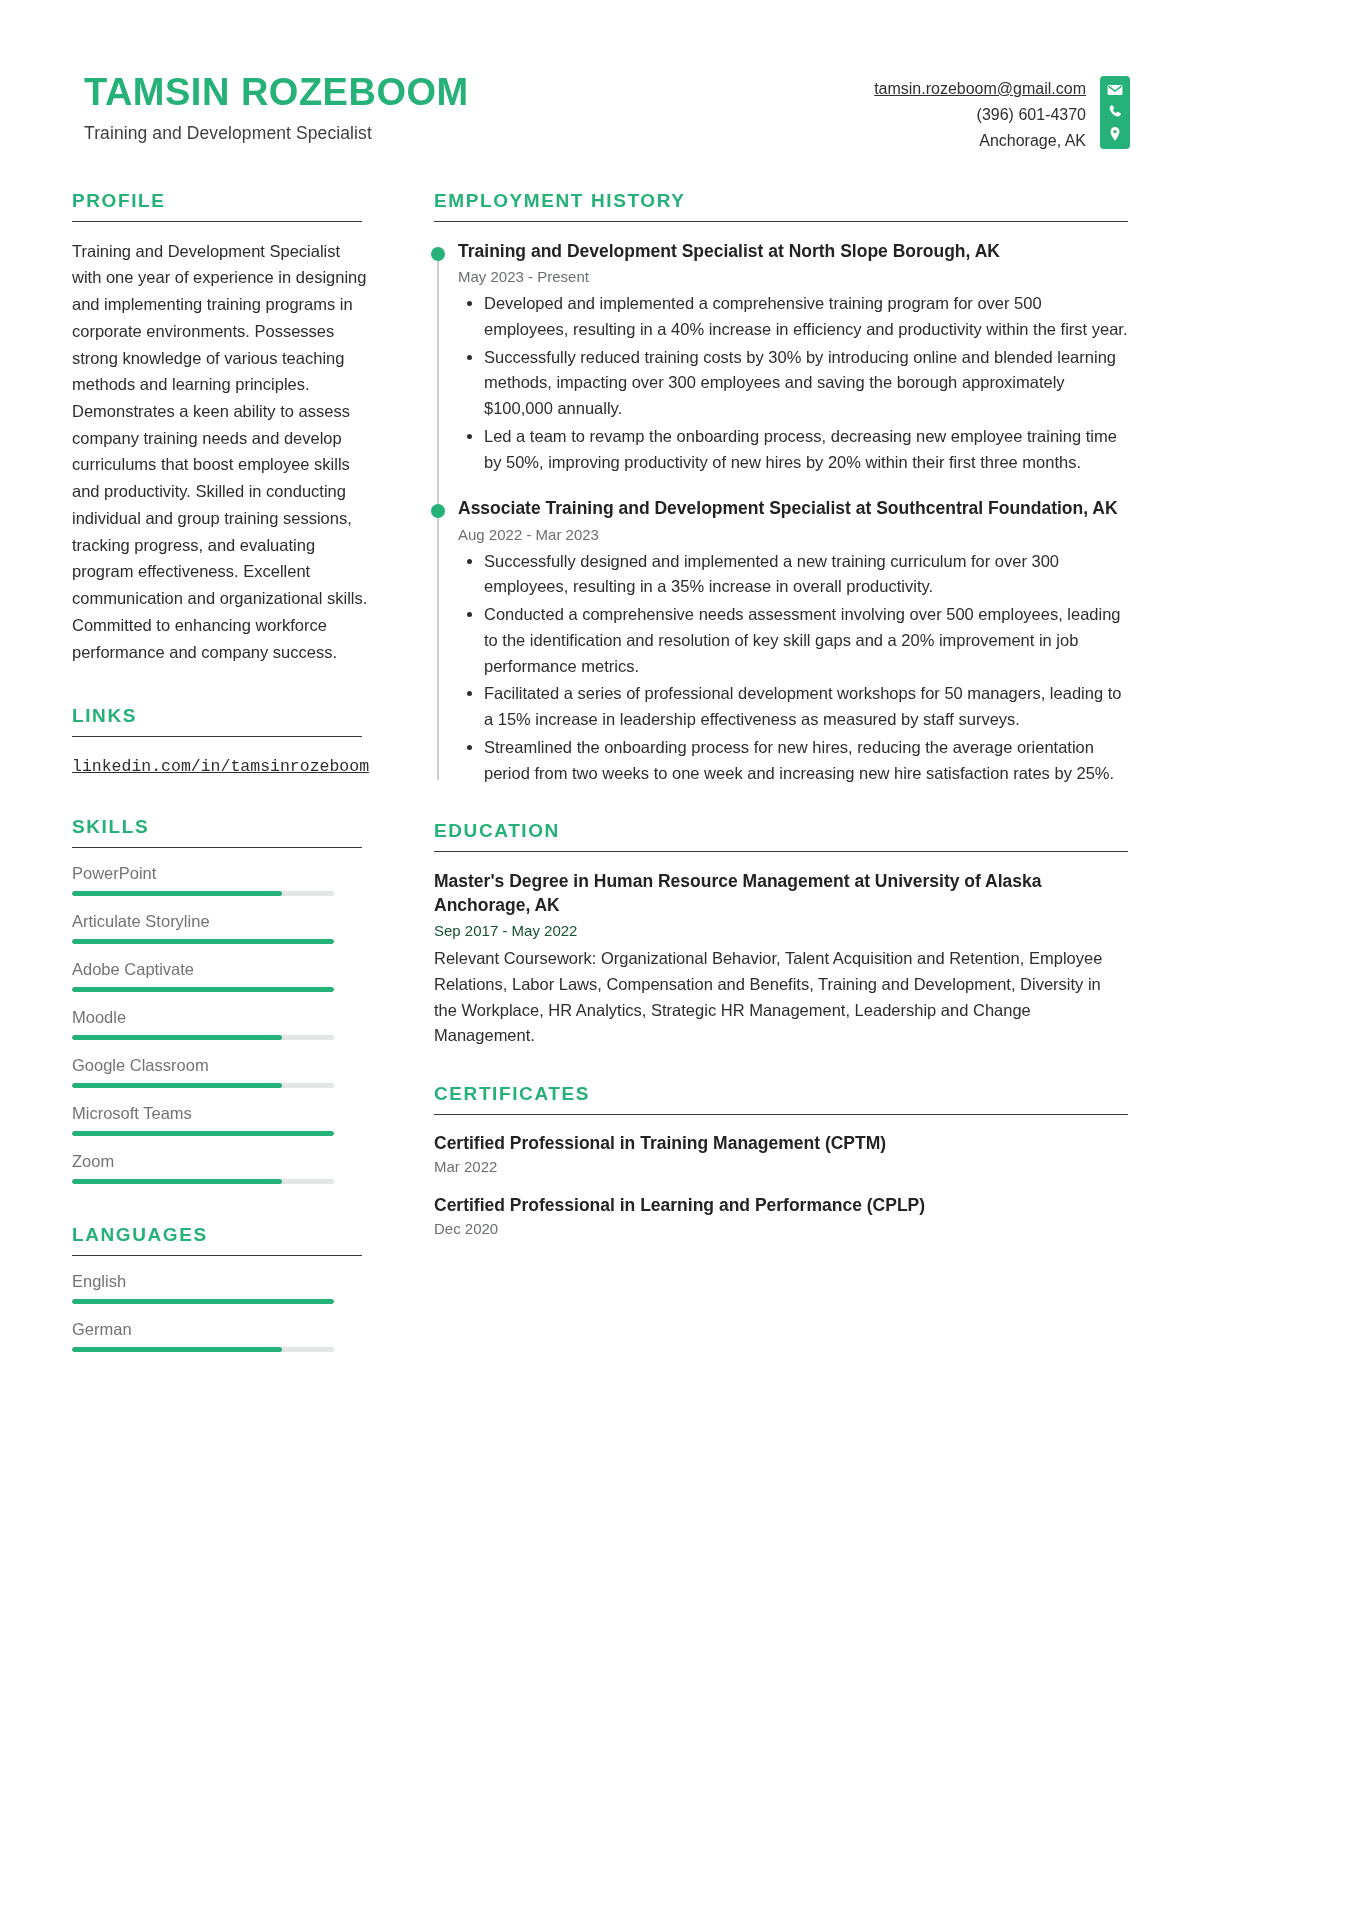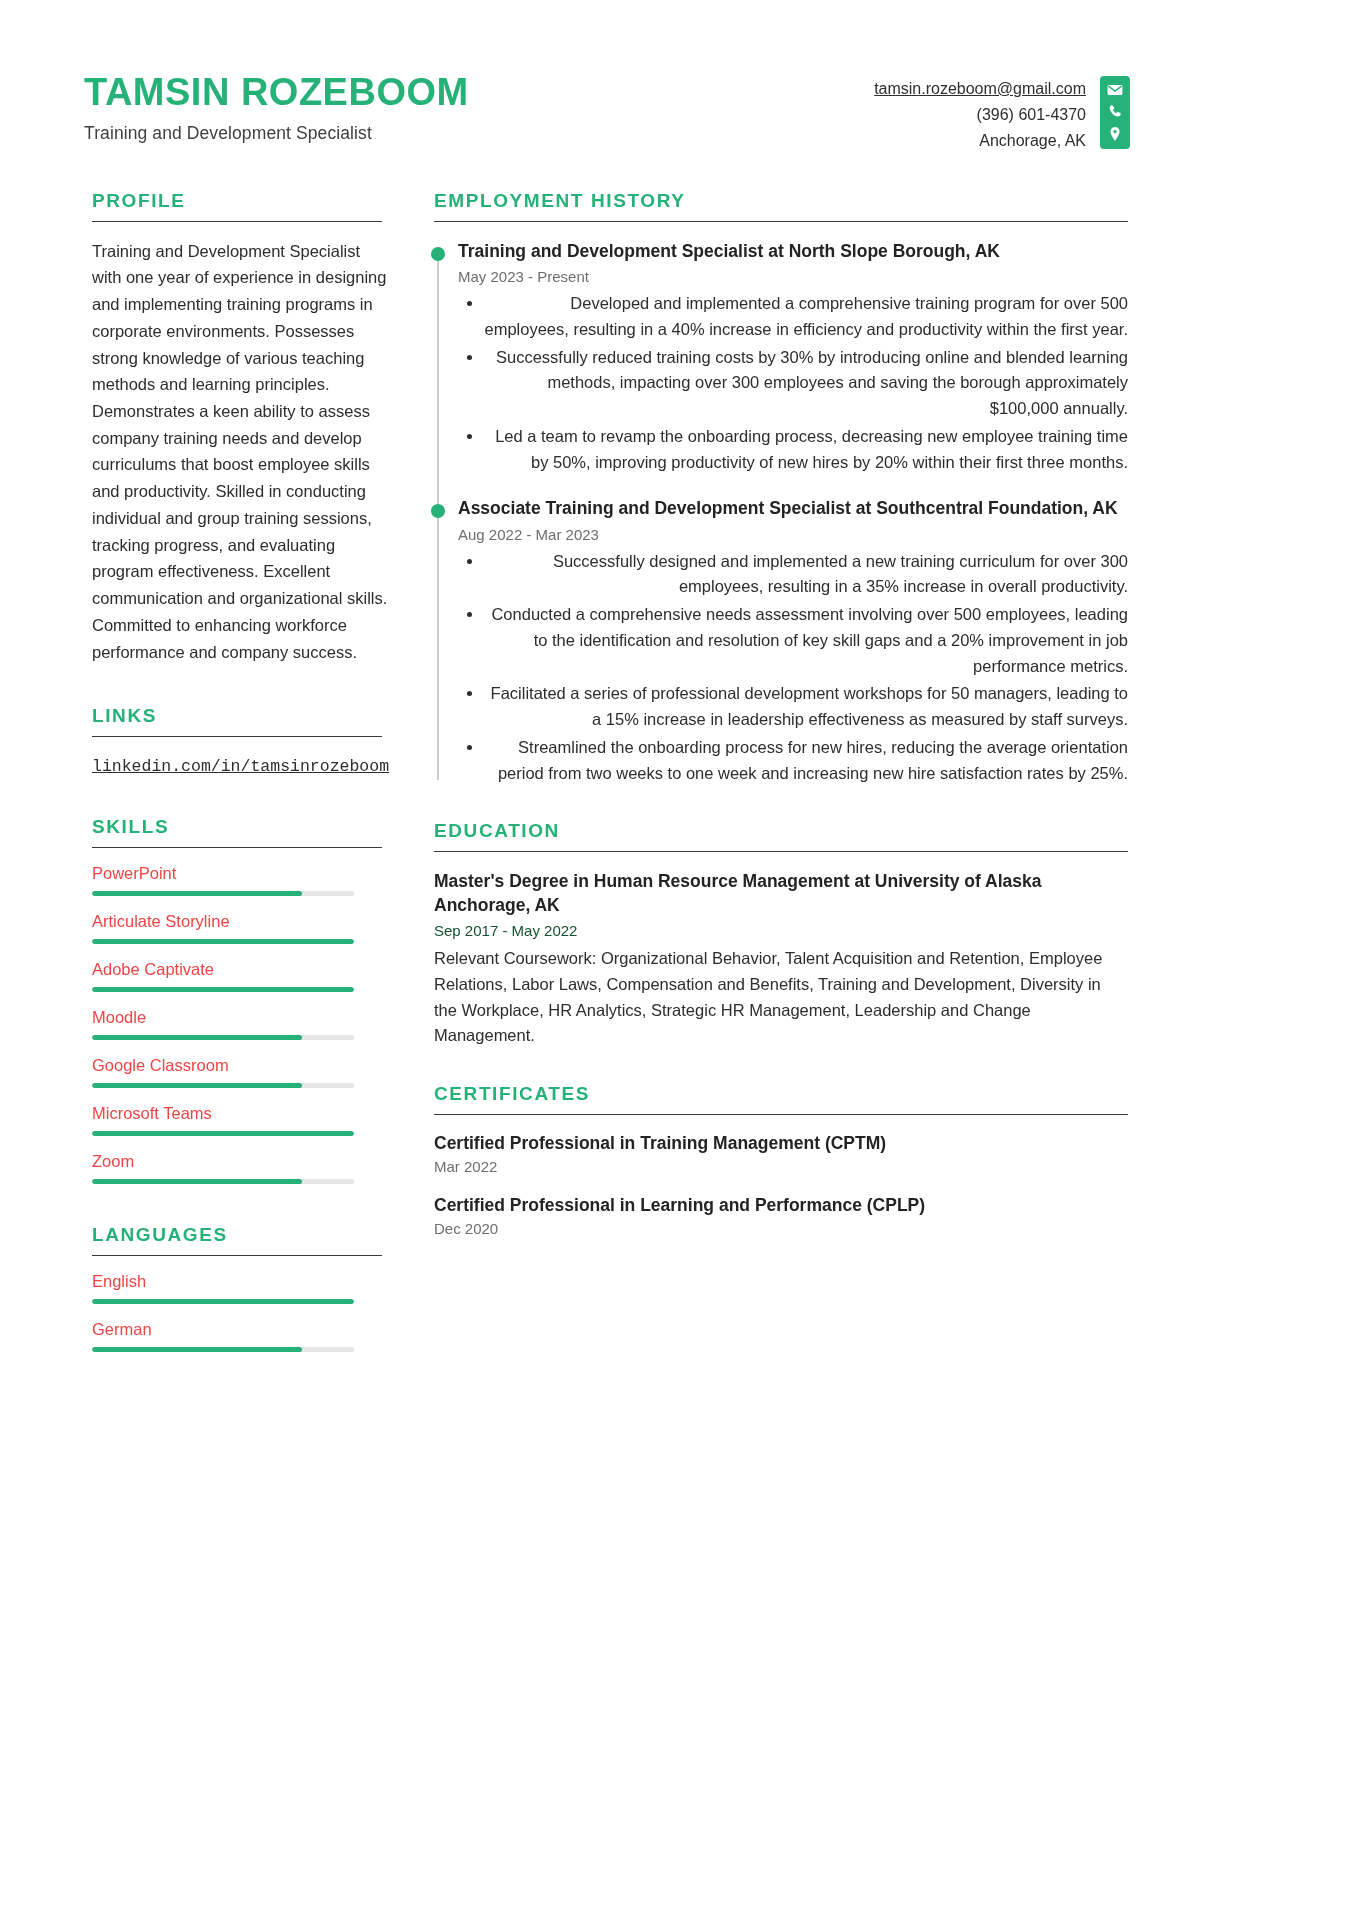--- a/index.html
+++ b/index.html
@@ -69,21 +69,21 @@
   }
   .icon-col svg { display: block; }
 
   
   .body {
     display: flex;
     padding: 36px 0 0 0;
   }
   .left-col {
     width: 372px;
-    padding-left: 92px;
+    padding-left: 72px;
     padding-right: 0;
   }
   .right-col {
     flex: 1;
     padding-left: 62px;
     padding-right: 62px;
   }
 
   .sec-title {
     font-size: 19px;
@@ -111,21 +111,21 @@
   .links-wrap a {
     font-size: 16.5px;
     color: #2d2d2d;
     text-decoration: underline;
     font-family: Liberation Mono, monospace;
   }
 
   .skill-row { margin-top: 16px; }
   .skill-name {
     font-size: 16.5px;
-    color: #ef4444;
+    color: #737373;
     margin-bottom: 8px;
   }
   .bar-bg {
     height: 5px;
     width: 262px;
     background: #e4e6e5;
     border-radius: 3px;
     overflow: hidden;
   }
   .bar-fill {
@@ -172,21 +172,20 @@
     line-height: 1.34;
   }
   .job-date {
     font-size: 15px;
     color: #6b6f6d;
     margin-top: 5px;
   }
   ul.bullets {
     margin: 6px 0 0 0;
     padding-left: 26px;
-    text-align: right;
   }
   ul.bullets li {
     font-size: 16.5px;
     line-height: 1.56;
     margin-bottom: 2px;
     color: #2d2d2d;
   }
 
   
   .edu-block { margin-top: 18px; }

